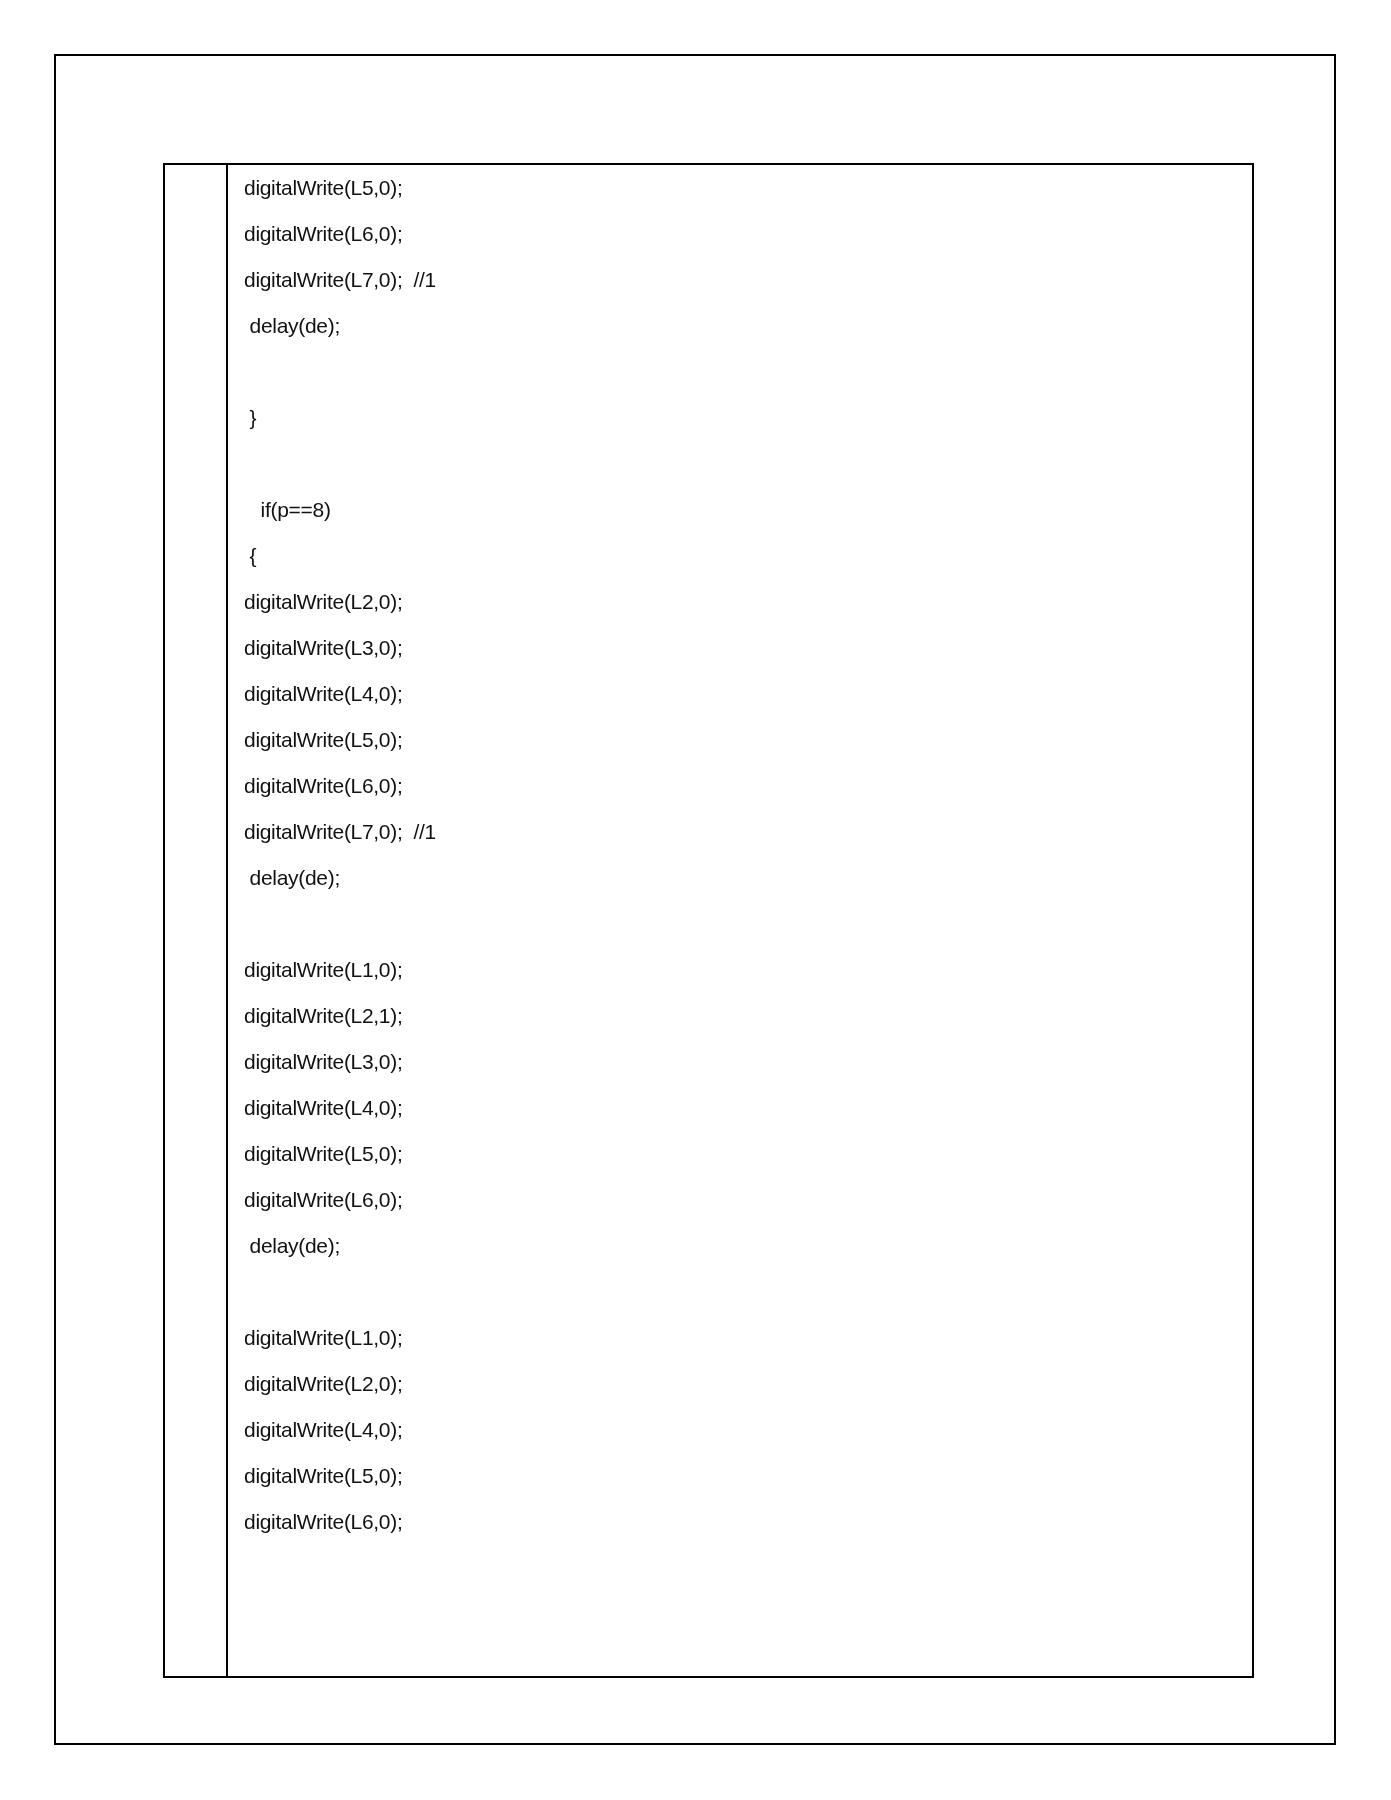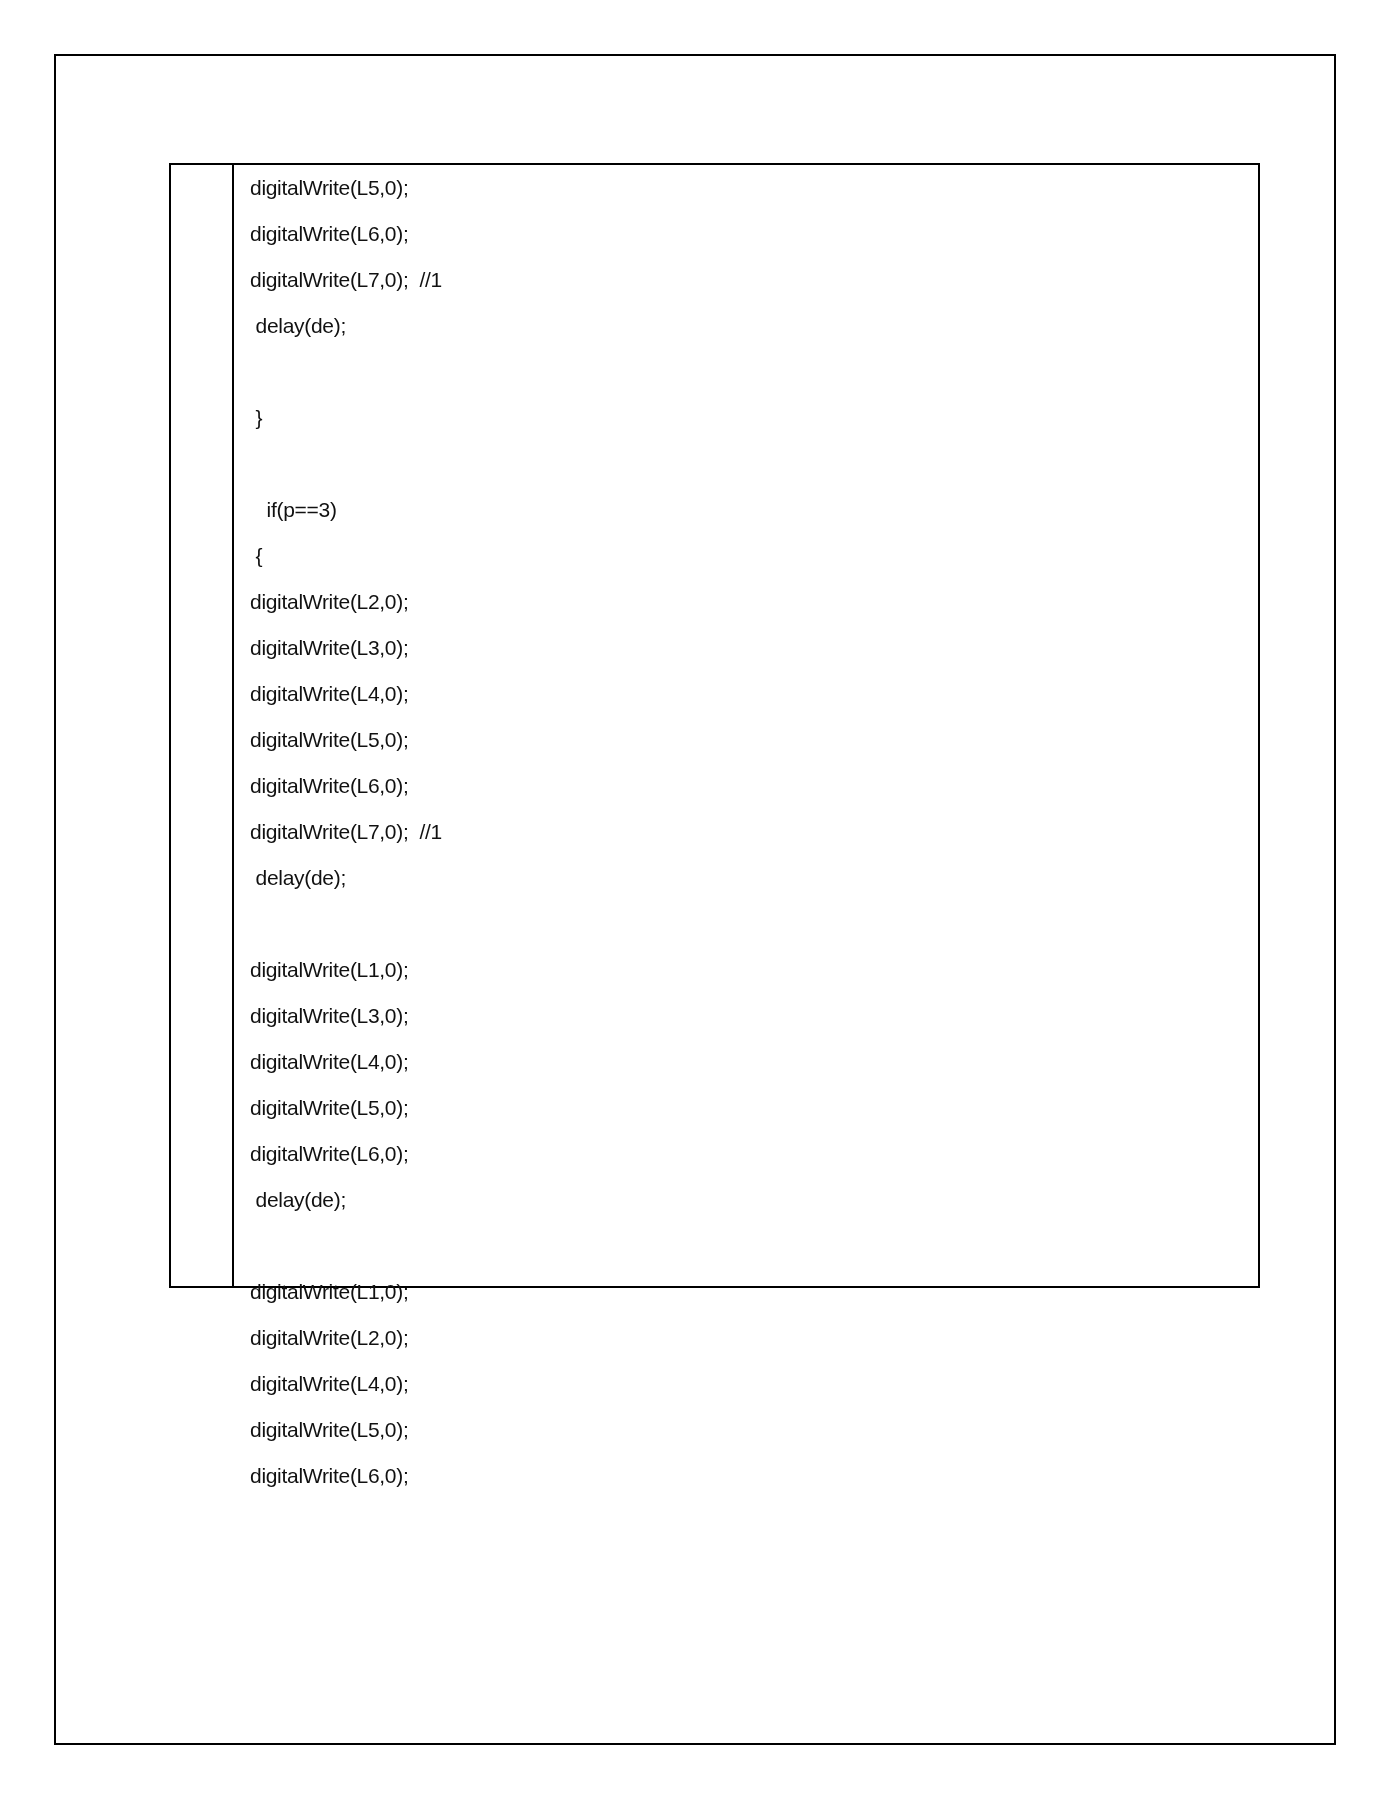--- a/index.html
+++ b/index.html
@@ -22,25 +22,24 @@
       width: 1282px;
       height: 1691px;
       border: 2px solid #000;
       box-sizing: border-box;
     }
     .code-table {
       position: absolute;
       left: 163px;
       top: 163px;
       width: 1091px;
-      height: 1125px;
+      height: 1515px;
       border: 2px solid #000;
       box-sizing: border-box;
       display: flex;
-      margin-left: 6px;
     }
     .gutter-col {
       width: 61px;
       border-right: 2px solid #000;
       flex: 0 0 auto;
     }
     .code-col {
       flex: 1 1 auto;
       position: relative;
       padding-left: 16px;
@@ -62,31 +61,32 @@
 <div class="code-table">
   <div class="gutter-col"></div>
   <div class="code-col">
     <div class="code-line">digitalWrite(L5,0);</div>
     <div class="code-line">digitalWrite(L6,0);</div>
     <div class="code-line">digitalWrite(L7,0);  //1</div>
     <div class="code-line"> delay(de);</div>
     <div class="code-line"></div>
     <div class="code-line"> }</div>
     <div class="code-line"></div>
-    <div class="code-line">   if(p==3)</div>
+    <div class="code-line">   if(p==8)</div>
     <div class="code-line"> {</div>
     <div class="code-line">digitalWrite(L2,0);</div>
     <div class="code-line">digitalWrite(L3,0);</div>
     <div class="code-line">digitalWrite(L4,0);</div>
     <div class="code-line">digitalWrite(L5,0);</div>
     <div class="code-line">digitalWrite(L6,0);</div>
     <div class="code-line">digitalWrite(L7,0);  //1</div>
     <div class="code-line"> delay(de);</div>
     <div class="code-line"></div>
     <div class="code-line">digitalWrite(L1,0);</div>
+    <div class="code-line">digitalWrite(L2,1);</div>
     <div class="code-line">digitalWrite(L3,0);</div>
     <div class="code-line">digitalWrite(L4,0);</div>
     <div class="code-line">digitalWrite(L5,0);</div>
     <div class="code-line">digitalWrite(L6,0);</div>
     <div class="code-line"> delay(de);</div>
     <div class="code-line"></div>
     <div class="code-line">digitalWrite(L1,0);</div>
     <div class="code-line">digitalWrite(L2,0);</div>
     <div class="code-line">digitalWrite(L4,0);</div>
     <div class="code-line">digitalWrite(L5,0);</div>

